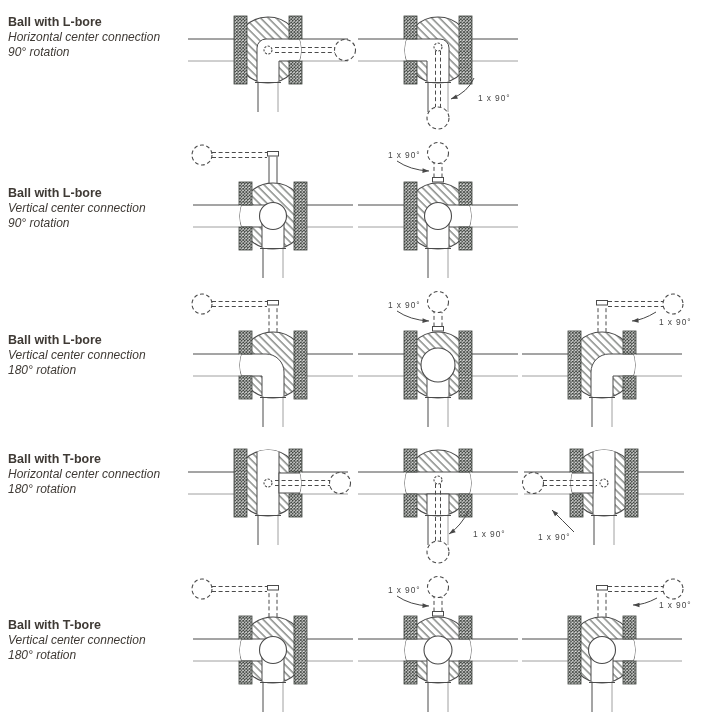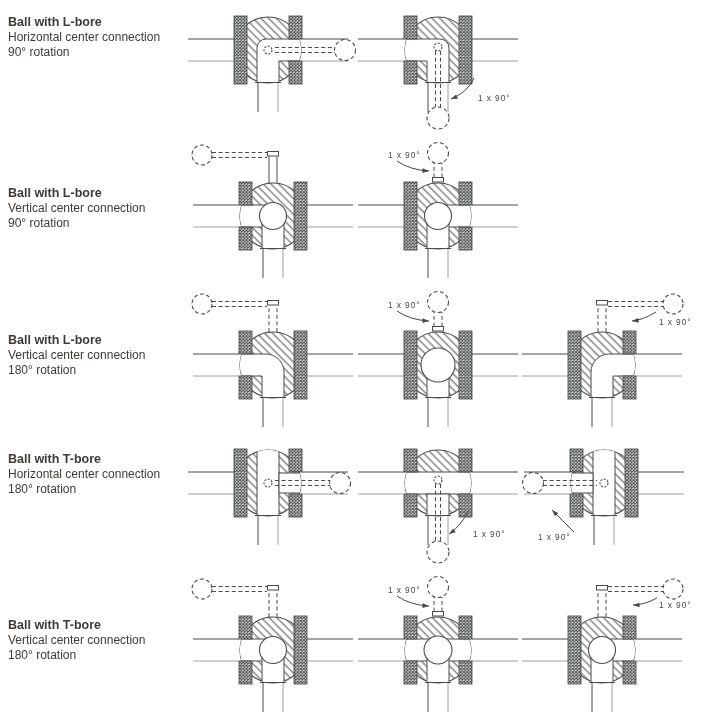--- a/index.html
+++ b/index.html
@@ -1,21 +1,21 @@
 <!DOCTYPE html>
 <html><head>
 <meta charset="utf-8">
 <style>
   html,body{margin:0;padding:0;background:#ffffff;}
   .page{position:relative;width:704px;height:718px;background:#ffffff;overflow:hidden;
         font-family:"Liberation Sans",sans-serif;}
   .diagram-canvas{position:absolute;left:0;top:0;}
   .row-label{position:absolute;left:8px;width:210px;color:#3f3a35;}
   .row-label .t{display:block;font-weight:bold;font-size:12.5px;line-height:15px;}
-  .row-label .s{display:block;font-size:12px;line-height:15px;}
+  .row-label .s{display:block;font-size:12px;line-height:15px;font-style:italic;}
 </style>
 </head>
 <body>
 
 <div class="page">
 
   <svg class="diagram-canvas" id="canvas" width="704" height="718">
       <defs>
         <pattern id="ballHatch" width="5.5" height="5.5" patternUnits="userSpaceOnUse" patternTransform="rotate(-45)">
           <rect x="0" y="0" width="5.5" height="5.5" fill="#ffffff"></rect>

